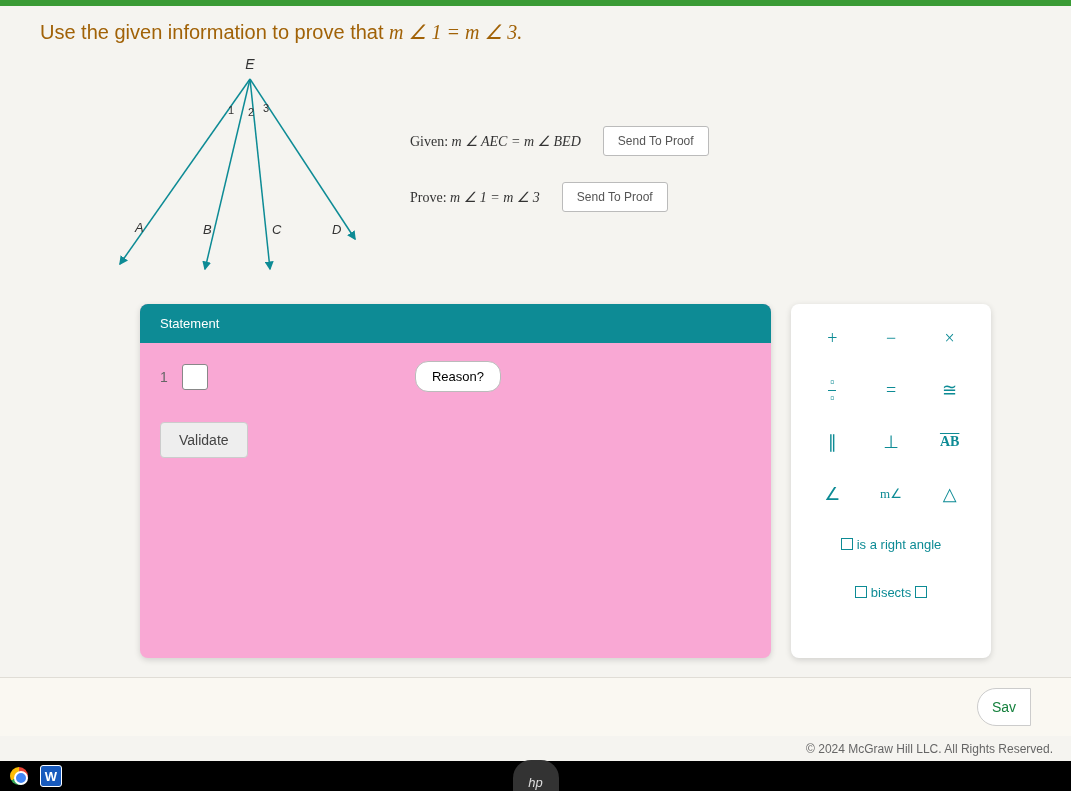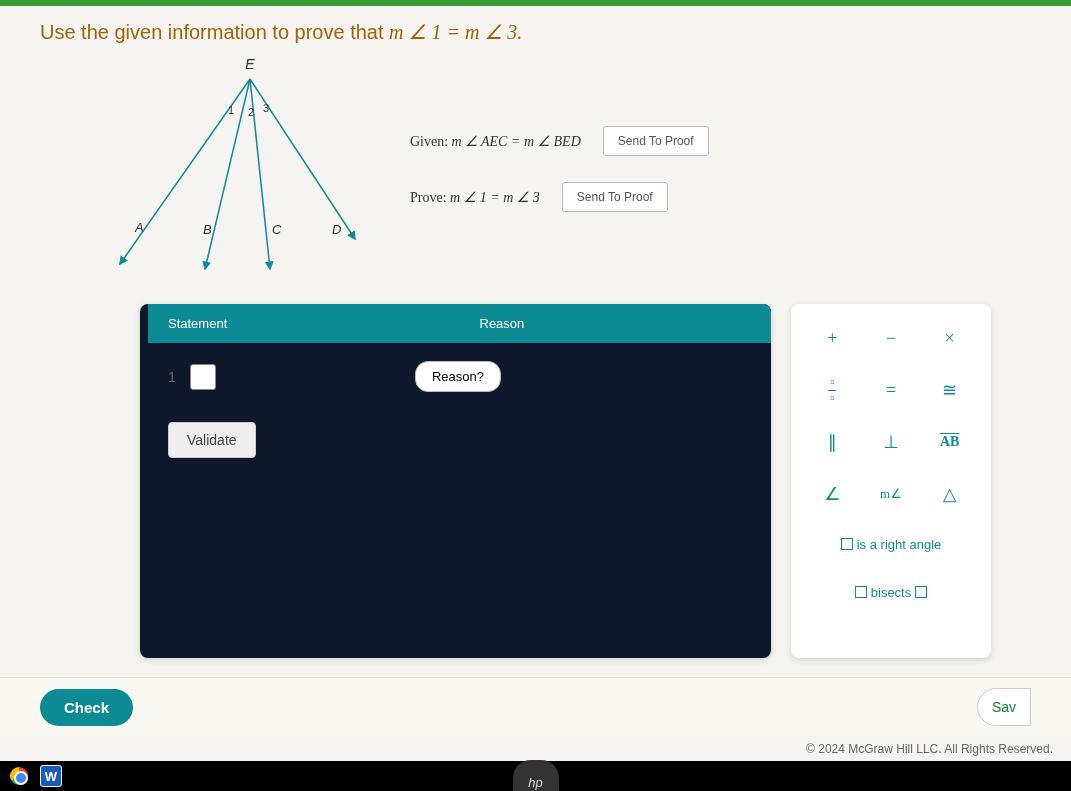--- a/index.html
+++ b/index.html
@@ -58,25 +58,24 @@
     color: #555;
     cursor: pointer;
   }
   .proof-area {
     display: flex;
     gap: 20px;
     margin: 0 40px 0 100px;
   }
   .table-panel {
     flex: 1;
-    background: #0f172a;
+    background: #f9a8d4;
     border-radius: 8px;
     box-shadow: 0 2px 6px rgba(0,0,0,0.15);
     overflow: hidden;
-    padding-left: 8px;
   }
   .table-header {
     background: #0d8b95;
     color: #fff;
     display: flex;
     font-size: 13px;
   }
   .table-header div { padding: 12px 20px; }
   .th-statement { flex: 1; }
   .th-reason { flex: 1; }
@@ -284,21 +283,20 @@
         <span style="font-style:italic;">m ∠ 1  =  m ∠ 3</span></span>
         <button class="send-btn">Send To Proof</button>
       </div>
     </div>
   </div>
 
   <div class="proof-area">
     <div class="table-panel">
       <div class="table-header">
         <div class="th-statement">Statement</div>
-        <div class="th-reason">Reason</div>
       </div>
       <div class="table-body">
         <div class="row1">
           <span class="rownum">1</span>
           <div class="stmt-box"></div>
           <button class="reason-btn">Reason?</button>
         </div>
         <button class="validate-btn">Validate</button>
       </div>
     </div>
@@ -332,21 +330,20 @@
             <span class="sq"></span>
             <span> bisects </span>
             <span class="sq"></span>
           </div>
       </div>
     </div>
   </div>
 </div>
 
 <div class="bottom-bar">
-  <button class="check-btn">Check</button>
   <button class="save-btn">Sav</button>
 </div>
 
 <div class="copyright">© 2024 McGraw Hill LLC. All Rights Reserved.</div>
 
 <div class="taskbar">
   <div class="tb-icon">
       <div class="chrome-icon"></div>
     </div>
   <div class="tb-icon word-icon">W</div>

